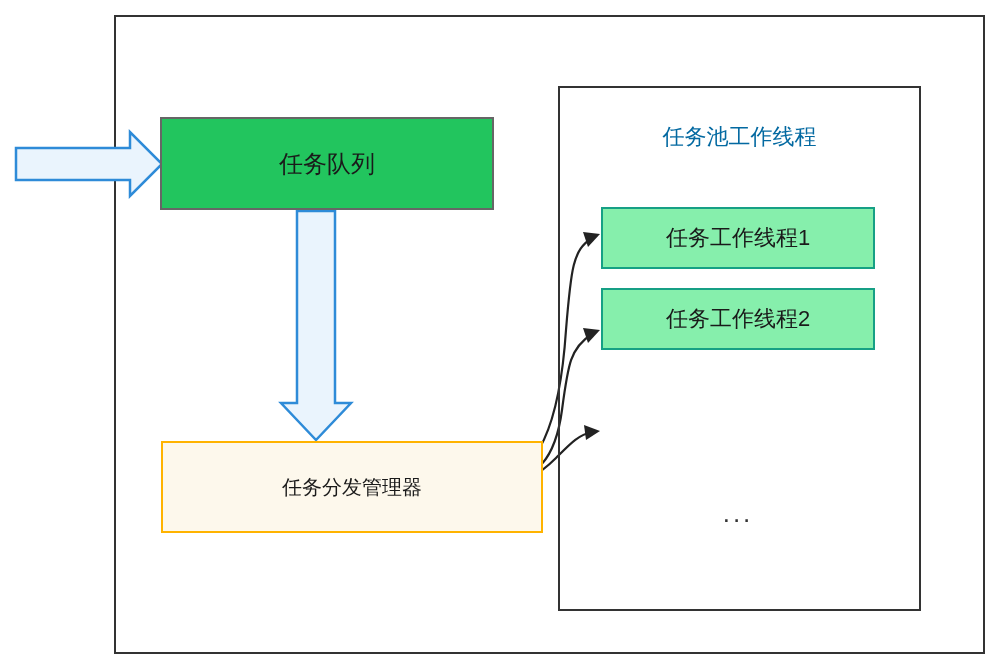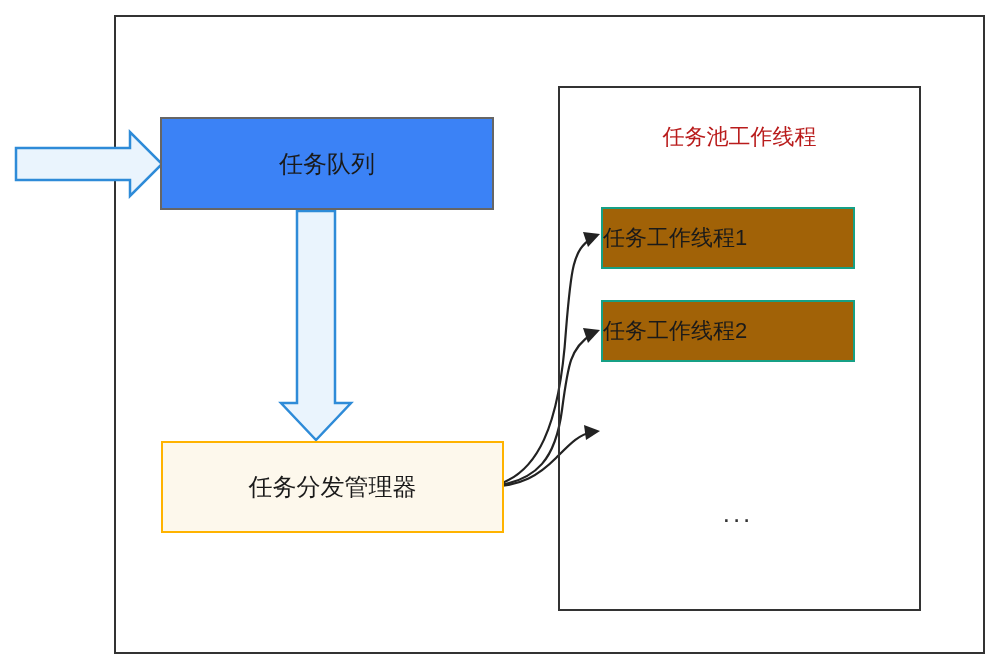--- a/index.html
+++ b/index.html
@@ -40,44 +40,44 @@
     letter-spacing: 0.2px;
   }
 
   
   .task-queue {
     position: absolute;
     left: 160px;
     top: 117px;
     width: 334px;
     height: 93px;
-    background: #3b82f6;
+    background: #22c55e;
     border: 2px solid #666666;
     box-sizing: border-box;
     display: flex;
     align-items: center;
     justify-content: center;
     font-size: 24px;
     color: #1a1a1a;
   }
 
   
   .dispatch-manager {
     position: absolute;
     left: 161px;
     top: 441px;
-    width: 343px;
+    width: 382px;
     height: 92px;
     background: #fdf8ec;
     border: 2px solid #ffb300;
     box-sizing: border-box;
     display: flex;
     align-items: center;
     justify-content: center;
-    font-size: 24px;
+    font-size: 20px;
     color: #1a1a1a;
   }
 
   
   .pool-panel {
     position: absolute;
     left: 558px;
     top: 86px;
     width: 363px;
     height: 525px;
@@ -86,38 +86,39 @@
     background: transparent;
   }
 
   .pool-panel-title {
     position: absolute;
     left: 558px;
     top: 122px;
     width: 363px;
     text-align: center;
     font-size: 22px;
-    color: #b91c1c;
+    color: #0369a1;
   }
 
   .worker-box {
     position: absolute;
     left: 601px;
-    width: 254px;
+    width: 274px;
     height: 62px;
-    background: #a16207;
+    background: #86efac;
     border: 2px solid #16a085;
     box-sizing: border-box;
     display: flex;
     align-items: center;
+    justify-content: center;
     font-size: 22px;
     color: #1a1a1a;
   }
   .worker-1 { top: 207px; }
-  .worker-2 { top: 300px; }
+  .worker-2 { top: 288px; }
   .worker-3 { top: 400px; }
 
   .ellipsis {
     position: absolute;
     left: 601px;
     top: 498px;
     width: 274px;
     text-align: center;
     font-size: 26px;
     color: #333333;

